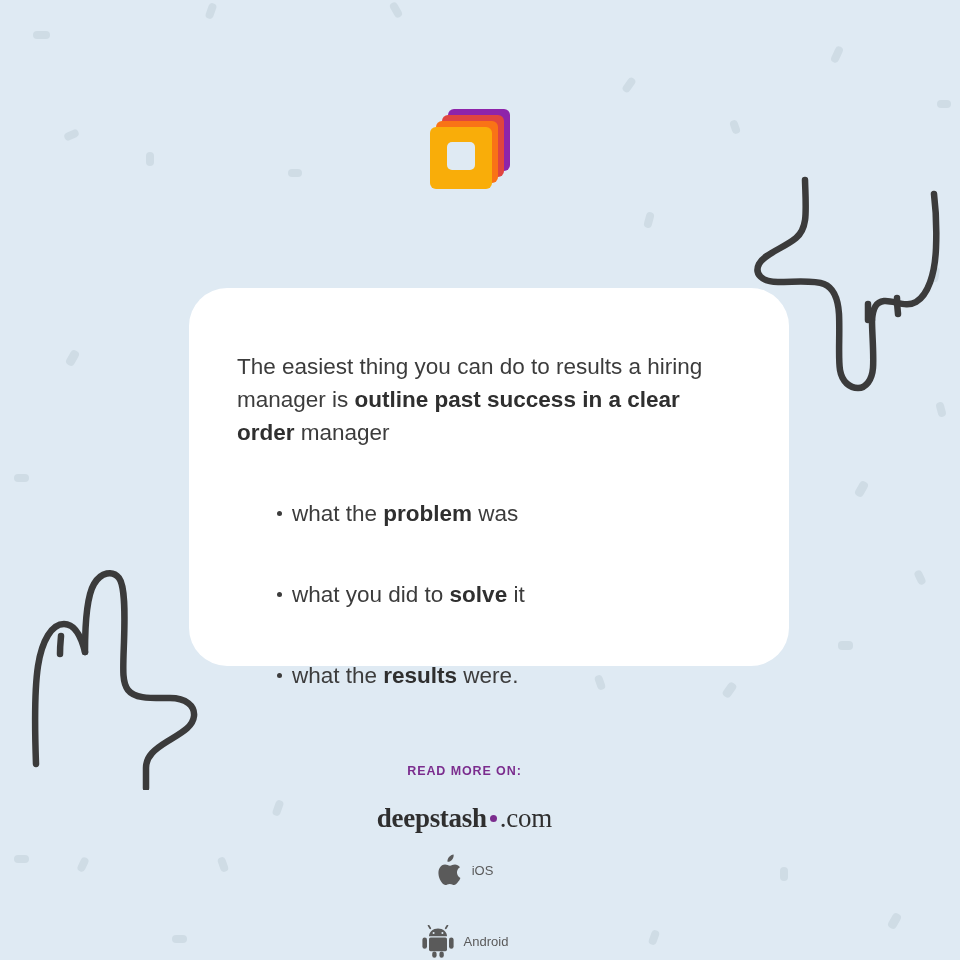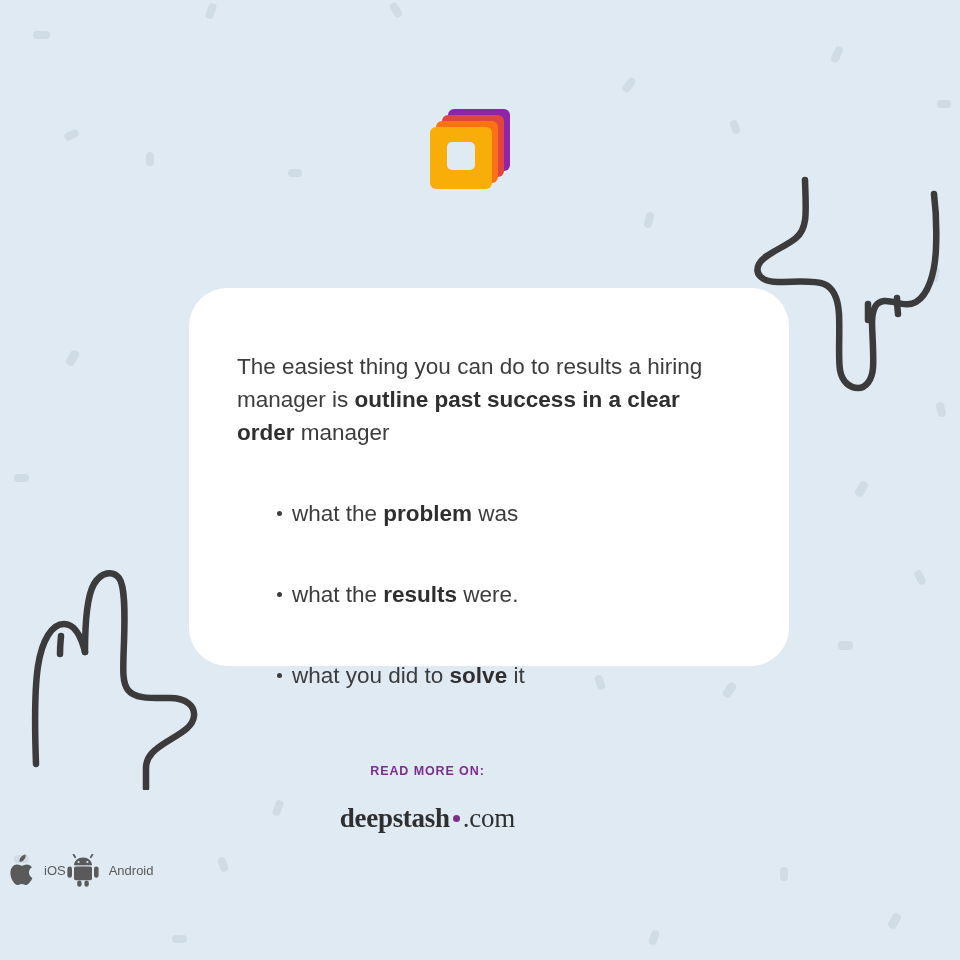--- a/index.html
+++ b/index.html
@@ -129,25 +129,26 @@
     background: #3c3c3c;
   }
   #card-bullets b {
     color: #2f2f2f;
     font-weight: bold;
   }
 
   
   #footer {
     position: absolute;
-    left: 8px;
+    left: 0;
     top: 764px;
     width: 839px;
     text-align: center;
     z-index: 3;
+    padding-left: 45px;
   }
 
   #read-more-label {
     font-size: 12.5px;
     font-weight: bold;
     color: #7b2d8e;
     letter-spacing: 0.9px;
     margin: 0;
   }
 
@@ -175,20 +176,22 @@
   #brand-tld {
     font-weight: normal;
     letter-spacing: -0.2px;
   }
 
   #store-badges {
     margin-top: 22px;
     display: flex;
     justify-content: flex-start;
     align-items: center;
+    gap: 38px;
+    flex-direction: column;
   }
   .store-badge {
     display: flex;
     align-items: center;
     gap: 9px;
   }
   .store-badge svg { display: block; }
   .store-label {
     font-size: 13px;
     color: #5a5a5a;
@@ -250,22 +253,22 @@
     <path d="M6 26 h50 a6 6 0 0 1 6 6 v50 a6 6 0 0 1 -6 6 h-50 a6 6 0 0 1 -6 -6 v-50 a6 6 0 0 1 6 -6 z" fill="#f9ad09"></path>
     <rect x="17" y="41" width="28" height="28" rx="5" fill="#dfeaf3"></rect>
   </svg>
 
   <div id="content-card">
 
     <p id="card-paragraph"><span>The easiest thing you can do to results a hiring manager is </span><b>outline past success in a clear order</b><span> manager</span></p>
 
     <ul id="card-bullets">
       <li><span>what the </span><b>problem</b><span> was</span></li>
+      <li><span>what you did to </span><b>solve</b><span> it</span></li>
       <li><span>what the </span><b>results</b><span> were.</span></li>
-      <li><span>what you did to </span><b>solve</b><span> it</span></li>
     </ul>
   </div>
 
   <div id="footer">
     <p id="read-more-label">READ MORE ON:</p>
 
     <div id="brand-wordmark"><span id="brand-name">deepstash</span><span id="brand-dot"></span><span id="brand-tld">.com</span></div>
 
     <div id="store-badges">
 

